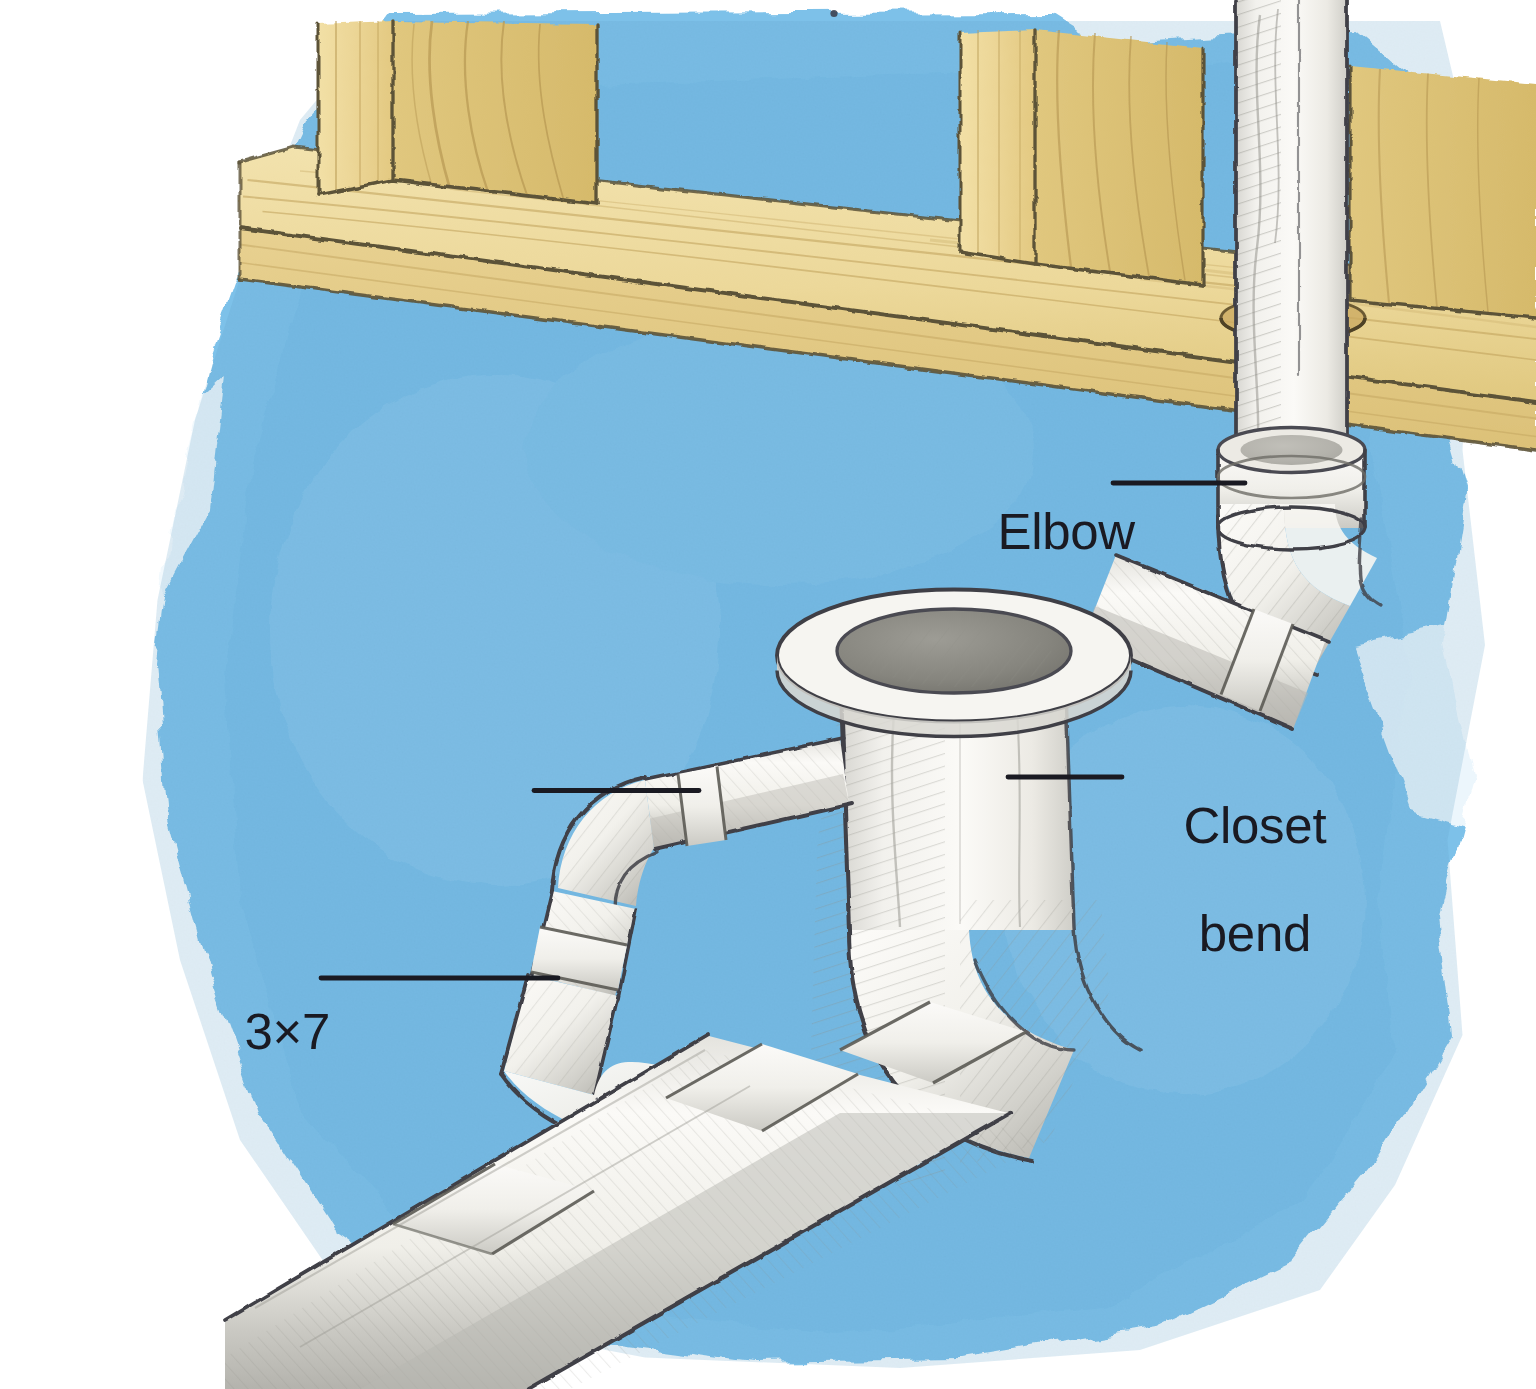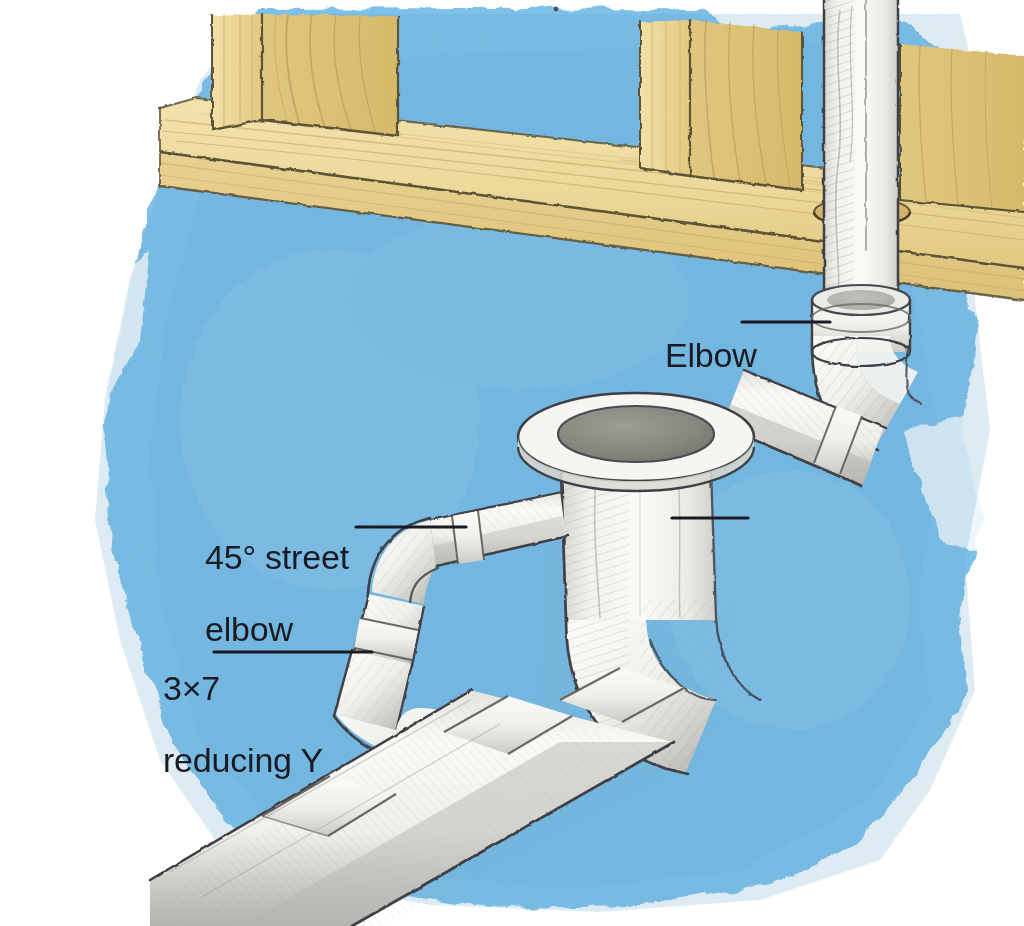--- a/index.html
+++ b/index.html
@@ -1,18 +1,18 @@
 <!DOCTYPE html>
 <html><head>
 <meta charset="utf-8">
 <style>
   html,body{margin:0;padding:0;background:#ffffff;}
   body{width:1024px;height:926px;overflow:hidden;
        font-family:"Liberation Sans", sans-serif;}
-  #stage{position:relative;width:1024px;height:926px;background:#ffffff;}
+  #stage{position:relative;width:1024px;height:926px;background:#ffffff;text-align:center;}
   svg.layer{position:absolute;left:0;top:0;width:1024px;height:926px;}
   .lbl{position:absolute;color:#1a1a22;font-family:"Liberation Sans",sans-serif;
        font-weight:400;line-height:1.06;letter-spacing:-0.2px;white-space:pre;}
   #lbl-elbow{left:628px;top:301px;font-size:34px;}
   #lbl-closet{left:752px;top:497px;font-size:34px;}
   #lbl-street{left:168px;top:503px;font-size:34px;}
   #lbl-y{left:126px;top:634px;font-size:34px;}
 </style>
 </head>
 <body>
@@ -494,24 +494,23 @@
       <line x1="672" y1="518" x2="748" y2="518"></line>
       <line x1="356" y1="527" x2="466" y2="527"></line>
       <line x1="214" y1="652" x2="372" y2="652"></line>
     </g>
   </svg>
 
   <div class="lbl" id="lbl-elbow">
     <span>Elbow</span>
   </div>
 
-
-  <div class="lbl" id="lbl-street">
-    <span>45° street</span><br>
-    <span>elbow</span>
+  <div class="lbl" id="lbl-closet">
+    <span>Closet</span><br>
+    <span>bend</span>
   </div>
+
 
   <div class="lbl" id="lbl-y">
     <span>3×7</span><br>
-    <span>reducing Y</span>
   </div>
 
 </div>
 
 </body></html>

